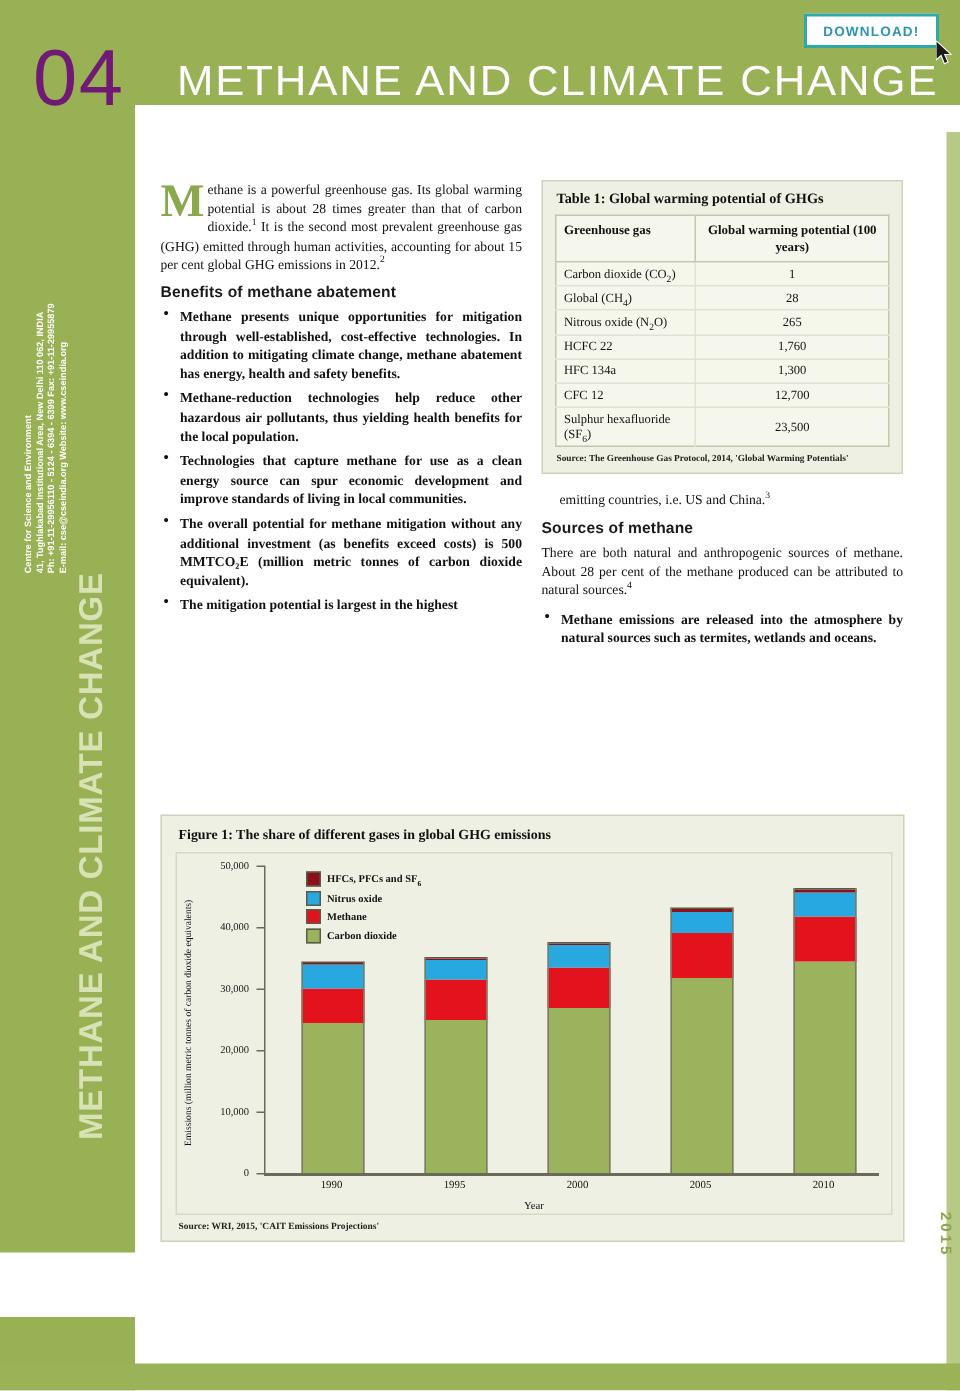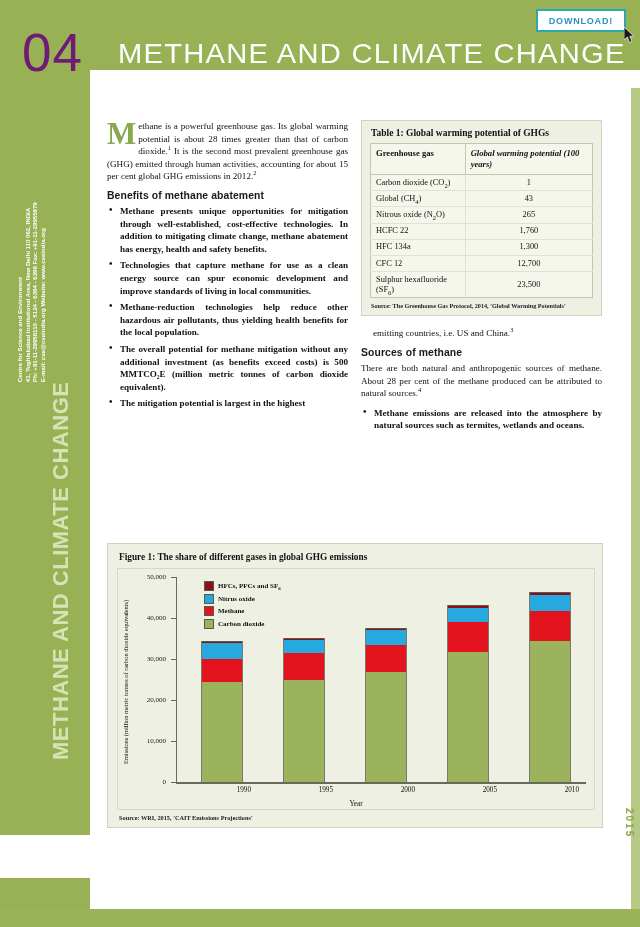--- a/index.html
+++ b/index.html
@@ -142,21 +142,21 @@
   table.ghg{
     width:100%;border-collapse:collapse;background:#f5f6ec;
     border:1px solid #c2c8ae;
   }
   table.ghg th{
     font-family:"Liberation Serif", serif;
     font-size:8.6px;font-weight:bold;color:#111;
     padding:4px 5px;text-align:left;vertical-align:top;
     border-bottom:1px solid #c2c8ae;line-height:11px;
   }
-  table.ghg th.c{font-style:italic;}
+  table.ghg th.c{text-align:center;}
   table.ghg td{
     font-family:"Liberation Serif", serif;
     font-size:8.4px;color:#111;padding:2.6px 5px;
     border-bottom:1px solid #dfe3d2;line-height:10px;
   }
   table.ghg td.c{text-align:center;}
   table.ghg tr:last-child td{border-bottom:none;}
   table.ghg td.left{border-right:1px solid #dfe3d2;}
   table.ghg th.left{border-right:1px solid #c2c8ae;margin-left:36px;}
   #table-source{
@@ -193,21 +193,21 @@
     height:190px;text-align:center;
   }
   #xtitle{
     position:absolute;left:0;right:0;bottom:1px;text-align:center;
     font-family:"Liberation Serif", serif;font-size:7.2px;color:#111;
   }
   .bar{position:absolute;bottom:0;width:40px;}
   .seg{width:100%;position:absolute;left:0;border-left:1px solid #7a7a66;border-right:1px solid #7a7a66;}
   .xlab{
     position:absolute;font-family:"Liberation Serif", serif;
-    font-size:7.2px;color:#111;text-align:right;width:60px;
+    font-size:7.2px;color:#111;text-align:center;width:60px;
   }
   #legend{position:absolute;left:86px;top:12px;}
   .legrow{display:flex;align-items:center;margin-bottom:2.5px;}
   .swatch{width:8px;height:8px;margin-right:4px;border:1px solid #5a5a4a;}
   .legtext{font-family:"Liberation Serif", serif;font-size:7px;color:#111;font-weight:bold;}
   #fig-source{
     font-family:"Liberation Serif", serif;font-size:6.3px;font-weight:bold;
     color:#222;margin:4px 0 0 2px;
   }
 </style>
@@ -253,22 +253,22 @@
     <div class="cols">
 
       <div class="col">
         <p class="body">
           <span class="dropcap">M</span><span>ethane is a powerful greenhouse gas. Its global warming potential is about 28 times greater than that of carbon dioxide.</span><sup>1</sup><span> It is the second most prevalent greenhouse gas (GHG) emitted through human activities, accounting for about 15 per cent global GHG emissions in 2012.</span><sup>2</sup>
         </p>
 
         <h3 class="sub">Benefits of methane abatement</h3>
         <ul class="bul">
           <li>Methane presents unique opportunities for mitigation through well-established, cost-effective technologies. In addition to mitigating climate change, methane abatement has energy, health and safety benefits.</li>
+          <li>Methane-reduction technologies help reduce other hazardous air pollutants, thus yielding health benefits for the local population.</li>
           <li>Technologies that capture methane for use as a clean energy source can spur economic development and improve standards of living in local communities.</li>
-          <li>Methane-reduction technologies help reduce other hazardous air pollutants, thus yielding health benefits for the local population.</li>
           <li>The overall potential for methane mitigation without any additional investment (as benefits exceed costs) is 500 MMTCO₂E (million metric tonnes of carbon dioxide equivalent).</li>
           <li>The mitigation potential is largest in the highest</li>
         </ul>
       </div>
 
       <div class="col">
 
         <div id="tablebox">
           <div id="table-caption">Table 1: Global warming potential of GHGs</div>
           <table class="ghg">
@@ -278,21 +278,21 @@
                 <th class="c">Global warming potential (100 years)</th>
               </tr>
             </thead>
             <tbody>
               <tr>
                 <td class="left"><span>Carbon dioxide (CO</span><sub>2</sub><span>)</span></td>
                 <td class="c">1</td>
               </tr>
               <tr>
                 <td class="left"><span>Global (CH</span><sub>4</sub><span>)</span></td>
-                <td class="c">43</td>
+                <td class="c">28</td>
               </tr>
               <tr>
                 <td class="left"><span>Nitrous oxide (N</span><sub>2</sub><span>O)</span></td>
                 <td class="c">265</td>
               </tr>
               <tr>
                 <td class="left"><span>HCFC 22</span></td>
                 <td class="c">1,760</td>
               </tr>
               <tr>

